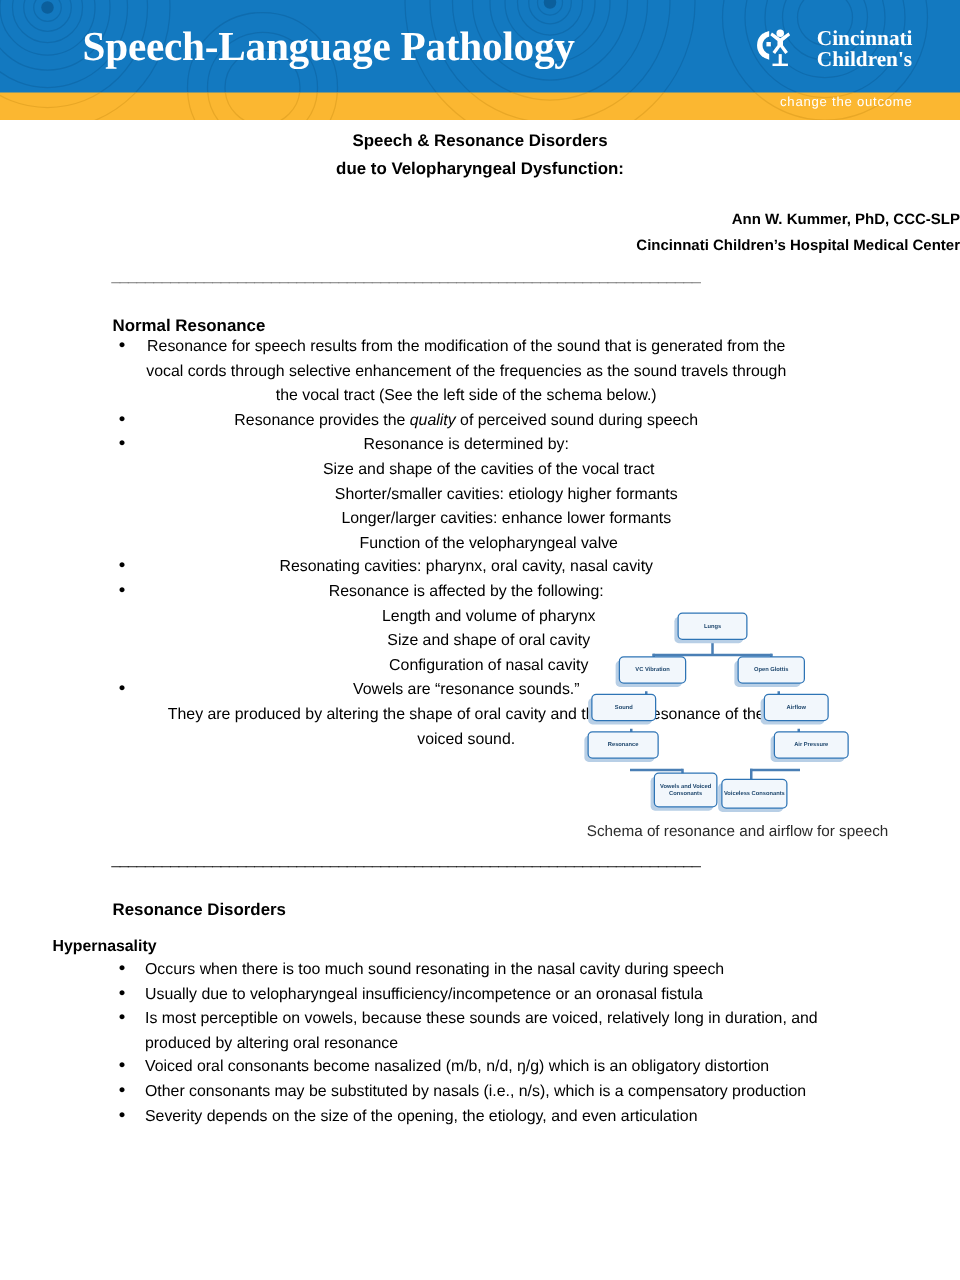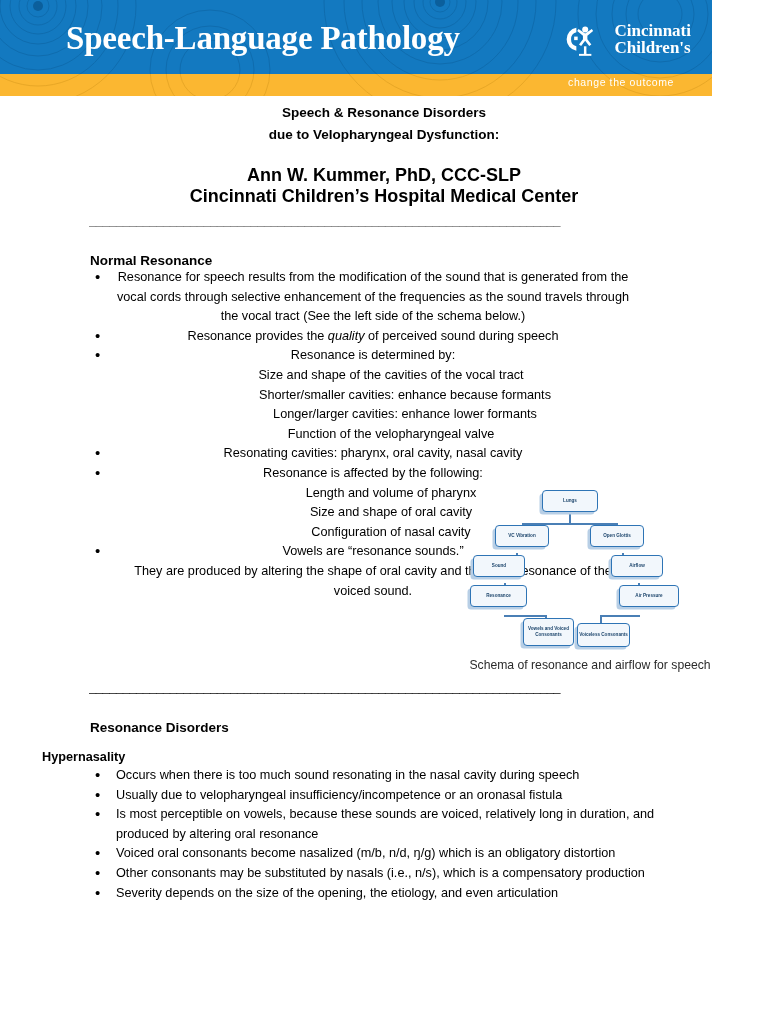--- a/index.html
+++ b/index.html
@@ -9,21 +9,21 @@
     background: #ffffff;
     font-family: "Liberation Sans", sans-serif;
     color: #000;
     overflow: hidden;
     position: relative;
   }
 
   
   .banner {
     position: relative;
-    width: 712px;
+    width: 768px;
     height: 96px;
     overflow: hidden;
     background: #1379c0;
   }
   .banner-blue {
     position: absolute; left:0; top:0; width:768px; height:74px;
     background: #1379c0;
     overflow: hidden;
   }
   .banner-gold {
@@ -39,22 +39,22 @@
     font-family: "Liberation Serif", serif;
     font-size: 33px;
     font-weight: bold;
     color: #ffffff;
     letter-spacing: -0.2px;
     white-space: nowrap;
     z-index: 5;
   }
 
   .logo-wrap {
-    position:absolute; right: 21px; top: 22px;
-    display:flex; align-items:flex-end; gap:20px; z-index:5;
+    position:absolute; right: 38px; top: 22px;
+    display:flex; align-items:flex-start; gap:20px; z-index:5;
   }
   .logo-mark { width: 30px; height: 32px; flex:none; }
   .logo-text {
     font-family: "Liberation Serif", serif;
     color:#fff; line-height: 1.02;
   }
   .logo-text .l1 { font-size: 17px; font-weight: bold; display:block; }
   .logo-text .l2 { font-size: 17px; font-weight: bold; display:block; }
 
   .tagline {
@@ -71,22 +71,22 @@
   .page { position:relative; padding: 0; }
 
   .doc-title {
     text-align:center;
     font-size: 13.5px;
     font-weight: bold;
     line-height: 21.5px;
     margin-top: 6px;
   }
   .doc-author {
-    text-align:center;
-    font-size: 18px;
+    text-align:right;
+    font-size: 12px;
     font-weight: bold;
     line-height: 21px;
     margin-top: 20px;
   }
 
   .rule {
     margin: 0 auto;
     width: 590px;
     font-size: 13px;
     color: #808080;
@@ -269,21 +269,21 @@
   <div class="rule rule-1">______________________________________________________________________</div>
 
   <div class="section-head">Normal Resonance</div>
 
   <div class="content">
     <ul class="bullets bullets-top narrow">
       <li><span>Resonance for speech results from the modification of the sound that is generated from the vocal cords through selective enhancement of the frequencies as the sound travels through the vocal tract (See the left side of the schema below.)</span></li>
       <li><span>Resonance provides the </span><em>quality</em><span> of perceived sound during speech</span></li>
       <li><span>Resonance is determined by:</span></li>
       <li class="sub1"><span>Size and shape of the cavities of the vocal tract</span></li>
-      <li class="sub2"><span>Shorter/smaller cavities: enhance because formants</span></li>
+      <li class="sub2"><span>Shorter/smaller cavities: etiology higher formants</span></li>
       <li class="sub2"><span>Longer/larger cavities: enhance lower formants</span></li>
       <li class="sub1"><span>Function of the velopharyngeal valve</span></li>
       <li><span>Resonating cavities: pharynx, oral cavity, nasal cavity</span></li>
       <li><span>Resonance is affected by the following:</span></li>
       <li class="sub1"><span>Length and volume of pharynx</span></li>
       <li class="sub1"><span>Size and shape of oral cavity</span></li>
       <li class="sub1"><span>Configuration of nasal cavity</span></li>
       <li><span>Vowels are “resonance sounds.”</span></li>
       <li class="cont"><span>They are produced by altering the shape of oral cavity and thus, the resonance of the voiced sound.</span></li>
     </ul>

